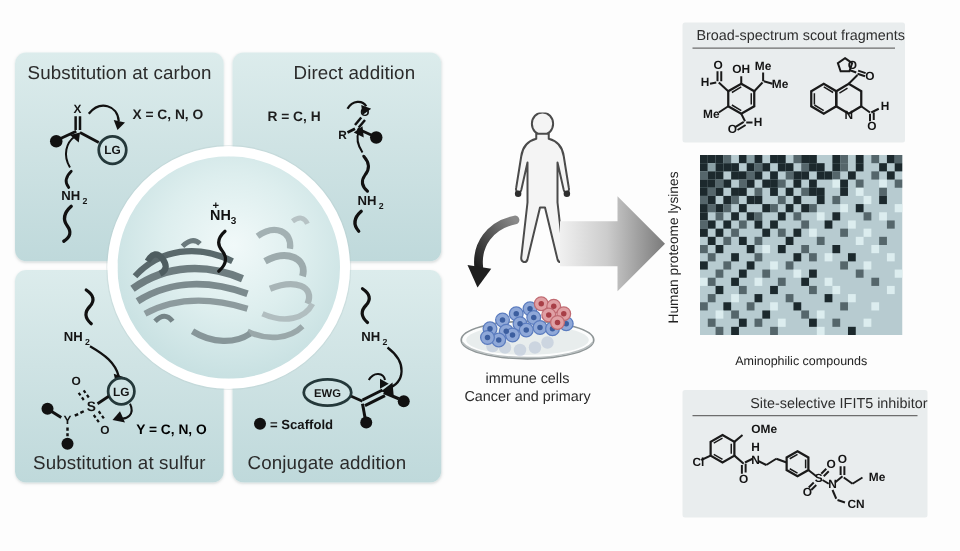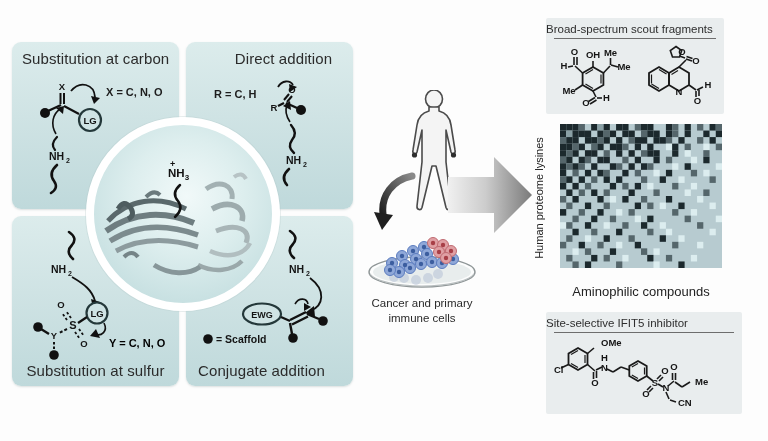--- a/index.html
+++ b/index.html
@@ -17,23 +17,23 @@
                  background:radial-gradient(circle at 52% 40%, #f1f9f9 0%, #ddeeee 40%, #b9d7d9 100%);
                  box-shadow:0 0 0 1px rgba(180,200,200,.3);}
   .nh3-label{position:absolute;font-size:11.5px;font-weight:700;color:#111;line-height:1;}
   .nh3-label sub{font-size:8px;}
   .nh3-plus{position:absolute;font-size:9px;font-weight:700;color:#111;}
   svg text{font-family:"Liberation Sans", sans-serif;}
   .atom{font-size:9.5px;font-weight:700;fill:#141414;}
   .atom-sub{font-size:7px;font-weight:700;fill:#141414;}
   
   .gray-box{position:absolute;background:#e9edee;border-radius:2px;}
-  .gray-box .box-title{font-size:11.5px;color:#2e2e2e;text-align:left;padding-top:5px;}
+  .gray-box .box-title{font-size:11.5px;color:#2e2e2e;text-align:right;padding-top:5px;}
   .gray-box .rule{height:1px;background:#6d6d6d;margin:3px 8px 2px 8px;}
-  .axis-label{position:absolute;font-size:13px;color:#222;text-align:center;}
+  .axis-label{position:absolute;font-size:10px;color:#222;text-align:center;}
   .caption{position:absolute;font-size:11.5px;color:#2a2a2a;text-align:center;line-height:1.3;}
 </style>
 </head>
 <body>
 
 <div id="canvas">
 
   <div class="panel" style="left:12px;top:42px;width:167px;height:167px;">
     <div class="panel-title" style="left:10px;top:8px;">Substitution at carbon</div>
     <span class="chem-note" style="left:94px;top:44px;text-align:center;">X = C, N, O</span>
@@ -245,22 +245,22 @@
           <circle cx="77" cy="13" r="2.2"></circle>
           <circle cx="85" cy="19" r="2.2"></circle>
         <circle cx="73" cy="20" r="2.2"></circle>
           <circle cx="80" cy="26" r="2.2"></circle>
       </g>
     </g>
     <path d="M4,42 A53,15 0 0 0 108,42" fill="none" stroke="#b9bfc0" stroke-width="1.2"></path>
   </svg>
 
   <div class="caption" style="left:358px;top:296px;width:128px;">
+    <div>immune cells</div>
     <div>Cancer and primary</div>
-    <div>immune cells</div>
   </div>
 
   <svg class="abs" style="left:448px;top:155px;" width="84" height="80" viewBox="0 0 84 80">
     <defs>
       <linearGradient id="ag" x1="0" y1="0" x2="1" y2="0">
         <stop offset="0" stop-color="#f0f0f0"></stop>
           <stop offset="0.45" stop-color="#cccccc"></stop>
           <stop offset="1" stop-color="#7a7a7a"></stop>
       </linearGradient>
     </defs>

